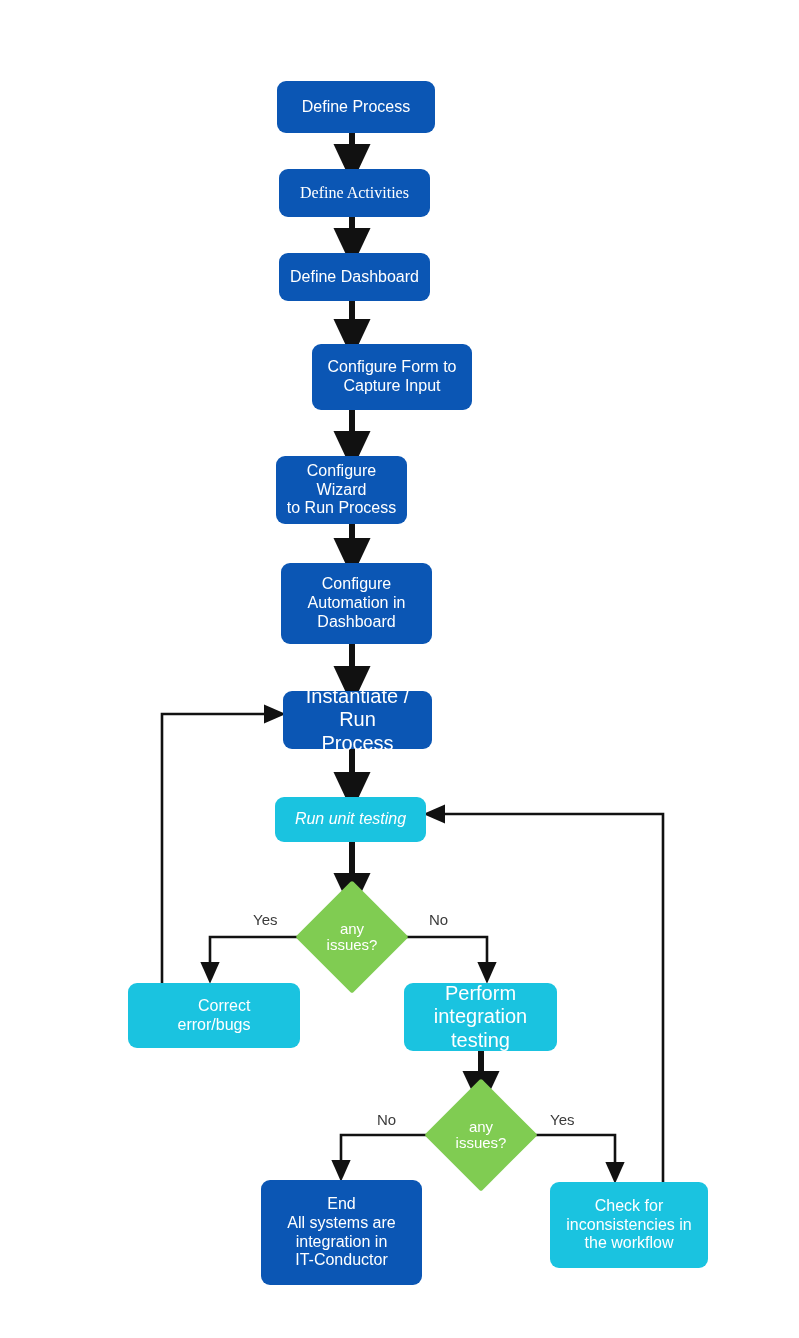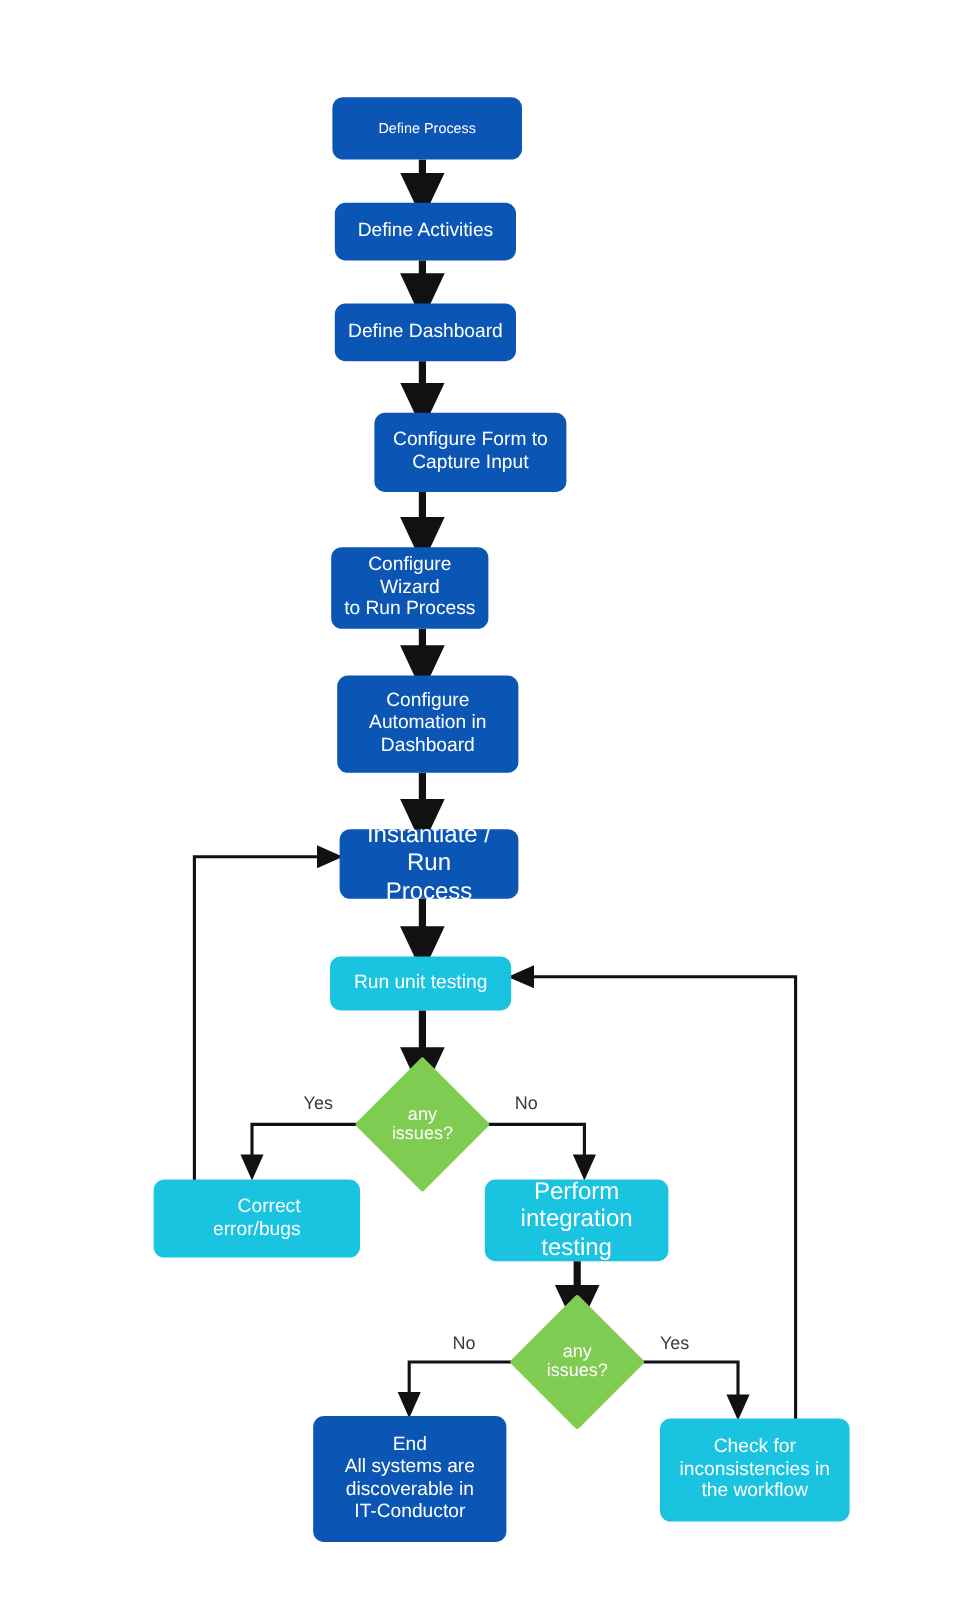--- a/index.html
+++ b/index.html
@@ -107,25 +107,25 @@
 
     <g stroke="#111111" stroke-width="2.6" fill="none" stroke-linecap="butt">
       <path d="M 162 1000 L 162 714 L 277 714" marker-end="url(#thinHead)"></path>
     </g>
 
     <g stroke="#111111" stroke-width="2.6" fill="none" stroke-linecap="butt">
       <path d="M 663 1200 L 663 814 L 432 814" marker-end="url(#thinHead)"></path>
     </g>
   </svg>
 
-  <div class="node blue" style="left:277px; top:81px; width:158px; height:52px; font-size:12px;">
+  <div class="node blue" style="left:277px; top:81px; width:158px; height:52px; font-size:16px;">
     <span class="node-label">Define Process</span>
   </div>
 
-  <div class="node blue" style="left:279px; top:169px; width:151px; height:48px; font-size:16px;">
+  <div class="node blue" style="left:279px; top:169px; width:151px; height:48px; font-size:16px;font-family:Liberation Serif, serif;">
     <span class="node-label">Define Activities</span>
   </div>
 
   <div class="node blue" style="left:279px; top:253px; width:151px; height:48px; font-size:16px;">
     <span class="node-label">Define Dashboard</span>
   </div>
 
   <div class="node blue" style="left:276px; top:344px; width:160px; height:66px; font-size:16px;margin-left:36px;">
     <span class="node-label">Configure Form to
 Capture Input</span>
@@ -140,38 +140,38 @@
     <span class="node-label">Configure
 Automation in
 Dashboard</span>
   </div>
 
   <div class="node blue" style="left:283px; top:691px; width:149px; height:58px; font-size:20px;">
     <span class="node-label">Instantiate / Run
 Process</span>
   </div>
 
-  <div class="node cyan" style="left:275px; top:797px; width:151px; height:45px; font-size:16px;">
+  <div class="node cyan" style="left:275px; top:797px; width:151px; height:45px; font-size:16px;font-style:italic;">
     <span class="node-label">Run unit testing</span>
   </div>
 
   <div class="node cyan" style="left:128px; top:983px; width:172px; height:65px; font-size:16px;text-align:right;">
     <span class="node-label">Correct
 error/bugs</span>
   </div>
 
   <div class="node cyan" style="left:404px; top:983px; width:153px; height:68px; font-size:20px;">
     <span class="node-label">Perform
 integration testing</span>
   </div>
 
   <div class="node blue" style="left:261px; top:1180px; width:161px; height:105px; font-size:16px;">
     <span class="node-label">End
 All systems are
-discoverable in
+integration in
 IT-Conductor</span>
   </div>
 
   <div class="node cyan" style="left:550px; top:1182px; width:158px; height:86px; font-size:16px;">
     <span class="node-label">Check for
 inconsistencies in
 the workflow</span>
   </div>
 
   <div class="diamond" style="left:312px; top:897px; width:80px; height:80px;"></div>

